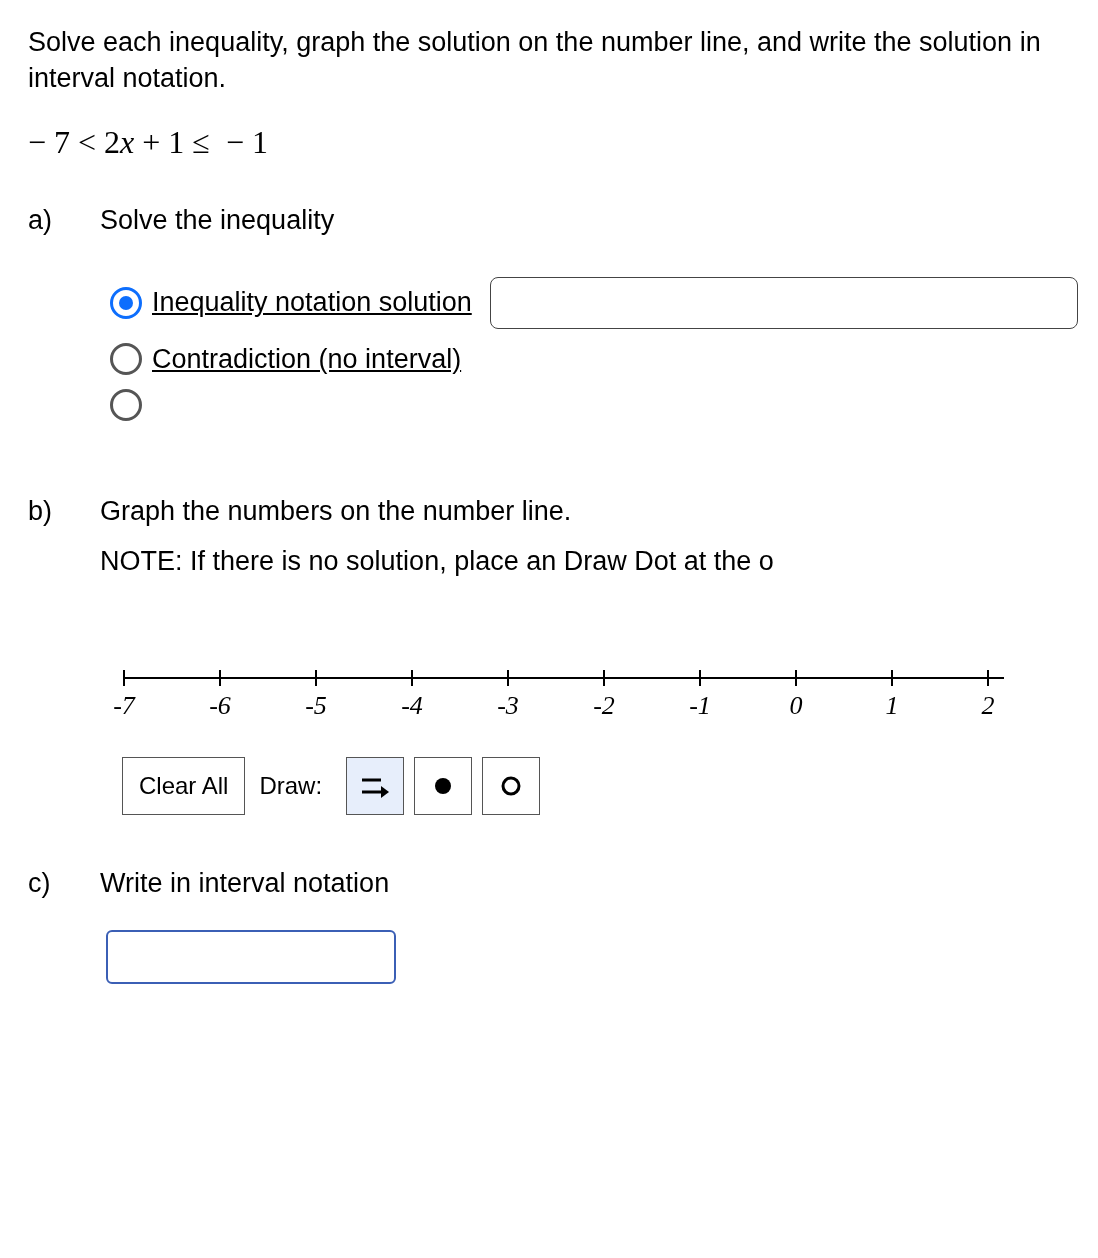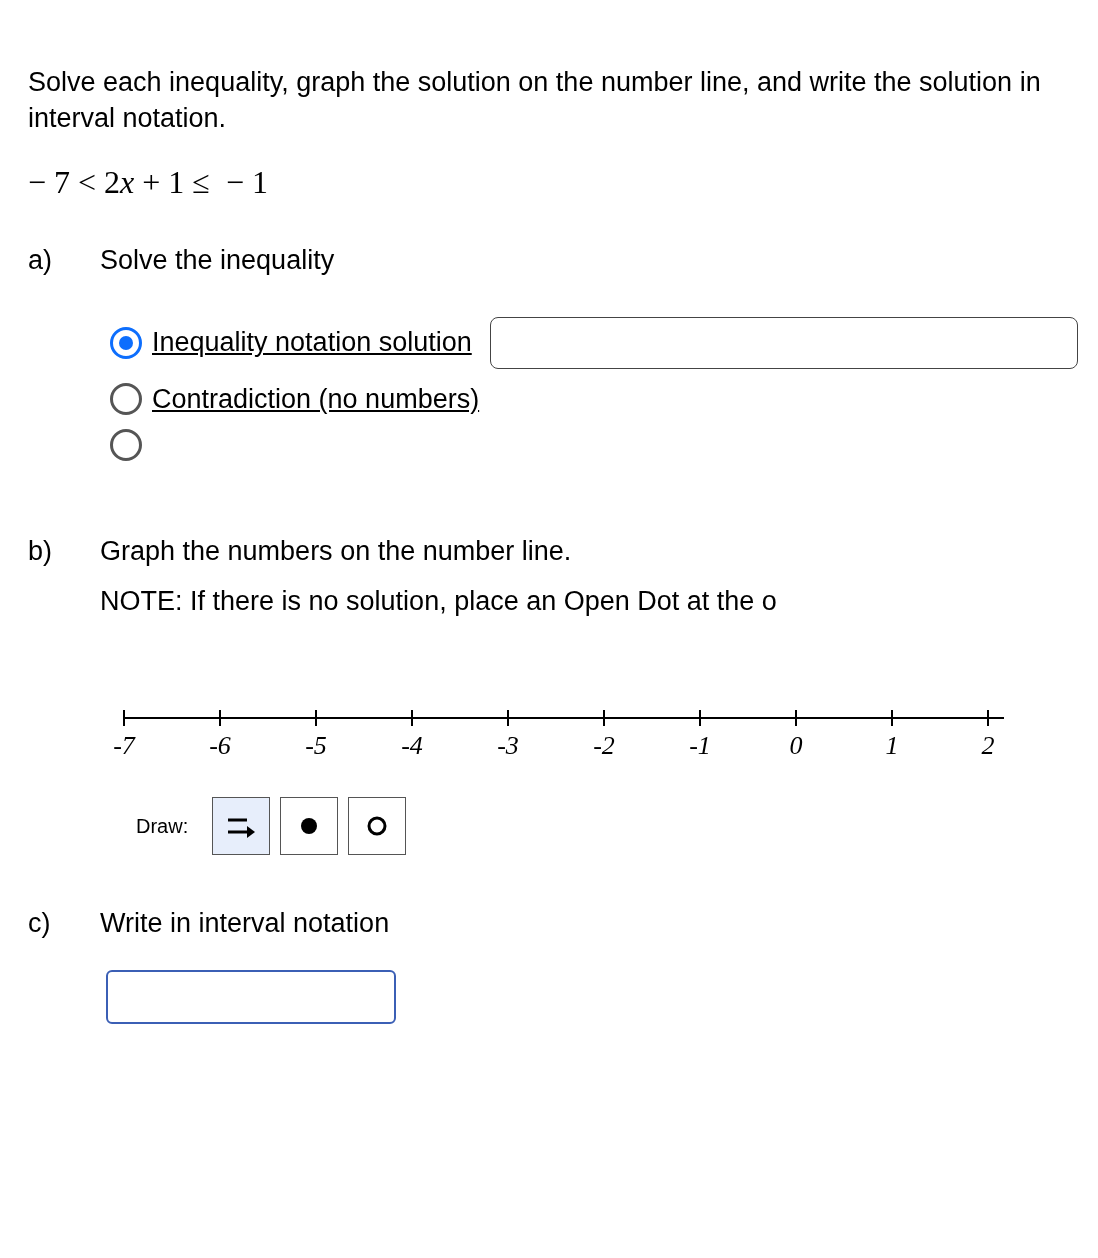--- a/index.html
+++ b/index.html
@@ -6,21 +6,21 @@
   body {
     font-family: Verdana, Geneva, sans-serif;
     font-size: 27px;
     margin: 0;
     padding: 24px 20px 24px 28px;
     line-height: 1.35;
     color: #000;
     background: #fff;
     width: 1098px;
   }
-  .instructions { margin-bottom: 22px; margin-top: 40px; }
+  .instructions { margin-bottom: 22px; }
   .inequality {
     font-family: 'Cambria Math', 'STIXGeneral', 'Times New Roman', serif;
     font-size: 32px;
     margin: 24px 0 38px 0;
   }
   .inequality .var { font-style: italic; }
   .part { display: flex; margin-bottom: 20px; }
   .part-label { width: 72px; flex: 0 0 72px; }
   .part-body { flex: 1 1 auto; }
   .solve-block { margin-bottom: 60px; }
@@ -75,21 +75,21 @@
     border: 1.5px solid #555;
     height: 58px;
     display: flex; align-items: center; justify-content: center;
     padding: 0 16px;
     font-size: 24px;
     background: #fff;
   }
   .draw-label {
     display: flex; align-items: center; justify-content: center;
     padding: 0 14px;
-    font-size: 20px;
+    font-size: 24px;
   }
   .tool-icon {
     width: 58px; height: 58px;
     border: 1.5px solid #555;
     display: flex; align-items: center; justify-content: center;
     margin-left: 10px;
   }
   .tool-icon.selected { background: #e7eefb; }
   .tool-icon svg { width: 32px; height: 32px; }
 
@@ -121,36 +121,36 @@
       <div class="radio-row">
         <span class="radio selected">
           <span class="dot"></span>
         </span>
         <span>Inequality notation solution</span>
         <input class="inline-input" type="text" placeholder="" style="">
       </div>
 
       <div class="radio-row">
         <span class="radio"></span>
-        <span>Contradiction (no numbers)</span>
+        <span>Contradiction (no interval)</span>
       </div>
 
       <div class="radio-row">
         <span class="radio"></span>
       </div>
 
     </div>
   </div>
 </div>
 
 <div class="part" style="margin-bottom:0;">
   <div class="part-label">b)</div>
   <div class="part-body">
     <div>Graph the numbers on the number line.</div>
-    <div class="note">NOTE: If there is no solution, place an Open Dot at the o</div>
+    <div class="note">NOTE: If there is no solution, place an Draw Dot at the o</div>
 
     <div class="numline-wrap">
       <svg class="numline" viewBox="0 0 900 70">
         <line class="nl-line" x1="10" y1="18" x2="890" y2="18"></line>
 
         <g id="nl-ticks">
             <line x1="10" x2="10" y1="10" y2="26" class="nl-tick"></line>
             <text x="10" y="54" class="nl-label">-7</text>
             <line x1="106" x2="106" y1="10" y2="26" class="nl-tick"></line>
             <text x="106" y="54" class="nl-label">-6</text>
@@ -168,20 +168,21 @@
             <text x="682" y="54" class="nl-label">0</text>
             <line x1="778" x2="778" y1="10" y2="26" class="nl-tick"></line>
             <text x="778" y="54" class="nl-label">1</text>
             <line x1="874" x2="874" y1="10" y2="26" class="nl-tick"></line>
             <text x="874" y="54" class="nl-label">2</text>
           </g>
       </svg>
     </div>
 
     <div class="tools">
+      <div class="tool-btn">Clear All</div>
       <div class="draw-label">Draw:</div>
 
       <div class="tool-icon selected">
         <svg viewBox="0 0 32 32">
           <line x1="3" y1="10" x2="22" y2="10" stroke="#000" stroke-width="3"></line>
           <line x1="3" y1="22" x2="22" y2="22" stroke="#000" stroke-width="3"></line>
           <polygon points="22,16 22,28 30,22" fill="#000"></polygon>
         </svg>
       </div>
 

